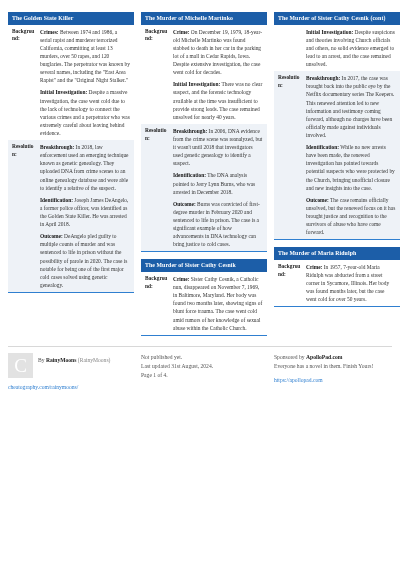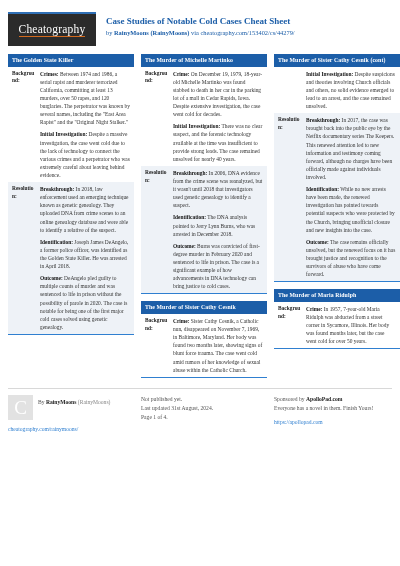--- a/index.html
+++ b/index.html
@@ -144,31 +144,20 @@
     line-height: 1.4;
   }
   .f-line { font-size: 5.6px; color: #555555; line-height: 1.62; }
   .f-line .bold { font-weight: bold; color: #222222; }
 </style>
 </head>
 <body>
 
 <div class="page">
 
-  <div class="header">
-    <div class="logo-box">
-      <span class="logo-text">Cheatography</span>
-    </div>
-    <div class="header-text">
-      <div class="doc-title">Case Studies of Notable Cold Cases Cheat Sheet</div>
-      <div class="doc-byline">
-        <span>by </span><span class="b">RainyMoons (RainyMoons)</span><span> via </span><span>cheatography.com/153402/cs/44279/</span>
-      </div>
-    </div>
-  </div>
 
   <div class="columns">
 
     <div class="column">
       <div class="card">
         <div class="card-title">The Golden State Killer</div>
         <div class="card-body">
           <div class="row">
             <div class="row-label">Background:</div>
             <div class="row-content">

